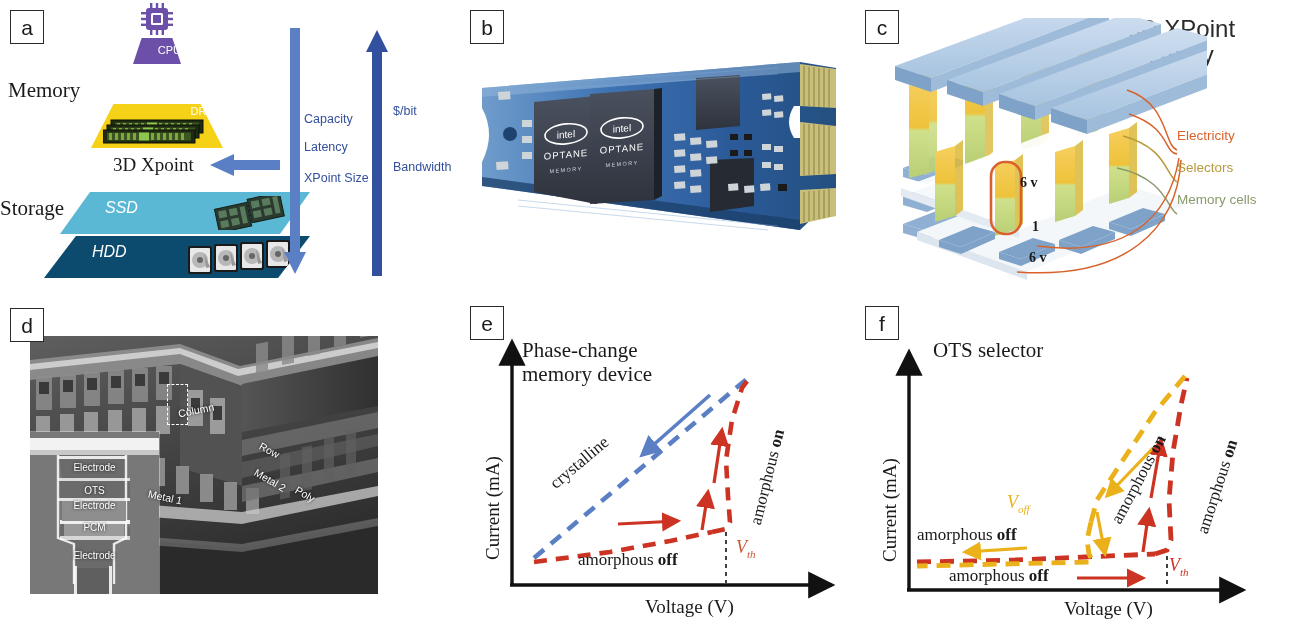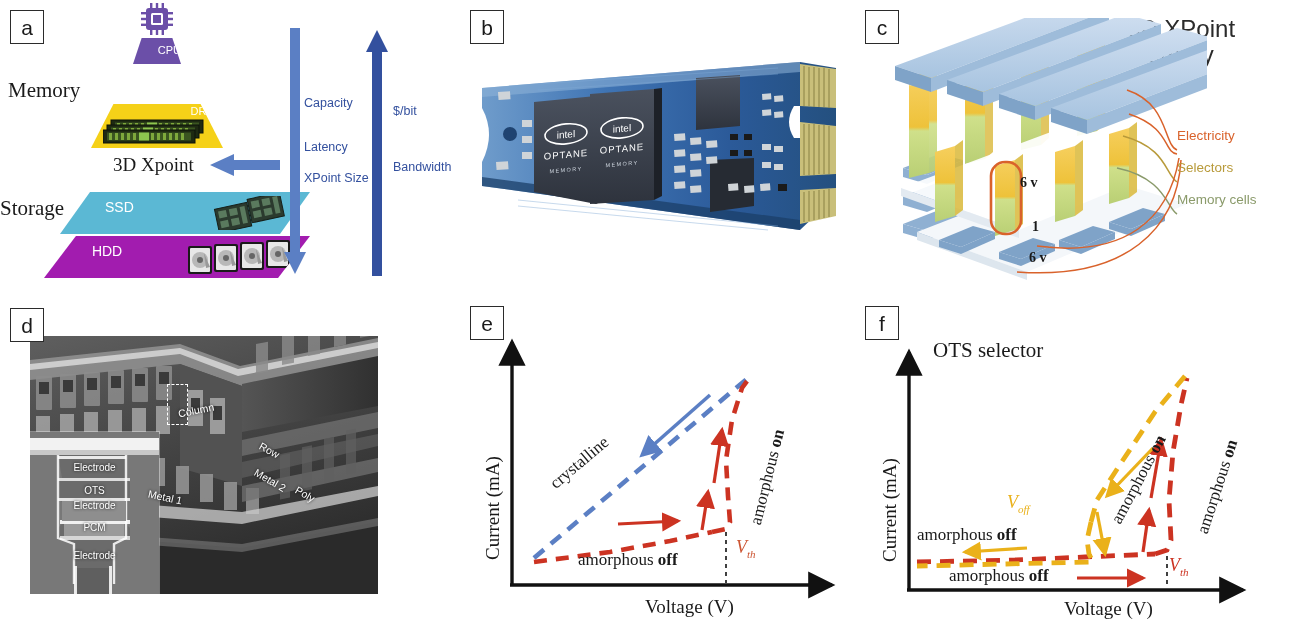--- a/index.html
+++ b/index.html
@@ -66,30 +66,30 @@
   .xpoint-text {
     position: absolute; left: 113px; top: 154px;
     font-family: "Liberation Serif", serif;
     font-size: 19px; color: #1a1a1a; white-space: nowrap;
   }
   .xpoint-arrow { position: absolute; left: 208px; top: 152px; width: 72px; height: 26px; }
 
   .stor-layer {
     position: absolute;
     font-family: "Liberation Sans", sans-serif;
-    color: #ffffff; font-size: 14px;
+    color: #ffffff; font-size: 16px; font-style: italic;
   }
   .stor-ssd {
     left: 60px; top: 192px; width: 250px; height: 42px;
     background: #5bb8d4;
     clip-path: polygon(12% 0%, 100% 0%, 88% 100%, 0% 100%);
   }
   .stor-hdd {
     left: 44px; top: 236px; width: 266px; height: 42px;
-    background: #a21caf;
+    background: #0c4a6e;
     clip-path: polygon(12% 0%, 100% 0%, 88% 100%, 0% 100%);
   }
   .stor-lbl { position: absolute; left: 18%; top: 7px; }
 
   .side-word {
     position: absolute;
     font-family: "Liberation Serif", serif;
     font-size: 21px; color: #1a1a1a; white-space: nowrap;
   }
   #lbl-memory  { left: 8px;  top: 78px; }
@@ -359,21 +359,21 @@
       </svg>
     </div>
 
     <svg class="vbar" style="left:283px;top:28px;width:24px;height:248px" viewBox="0 0 24 248">
       <path d="M7 0 L17 0 L17 224 L23 224 L12 246 L1 224 L7 224 Z" fill="#5b7fc4"></path>
     </svg>
     <svg class="vbar" style="left:365px;top:28px;width:24px;height:248px" viewBox="0 0 24 248">
       <path d="M12 2 L23 24 L17 24 L17 248 L7 248 L7 24 L1 24 Z" fill="#33509e"></path>
     </svg>
 
-    <div class="arrow-texts" style="left:304px;top:96px;">Capacity</div>
+    <div class="arrow-texts" style="left:304px;top:112px;">Capacity</div>
     <div class="arrow-texts" style="left:304px;top:140px;">Latency</div>
     <div class="arrow-texts" style="left:304px;top:171px;">XPoint Size</div>
     <div class="arrow-texts" style="left:393px;top:104px;">$/bit</div>
     <div class="arrow-texts" style="left:393px;top:160px;">Bandwidth</div>
   </div>
 
   <div class="panel" id="panel-b">
     <div class="panel-label" style="left:10px;top:10px;">b</div>
     <div class="pcb-wrap">
       <svg viewBox="0 0 362 230" width="362" height="230">
@@ -779,20 +779,22 @@
         <div class="inset-lbl" style="top:68px;">Electrode</div>
         <div class="inset-lbl" style="top:90px;">PCM</div>
         <div class="inset-lbl" style="top:118px;">Electrode</div>
       </div>
     </div>
   </div>
 
   <div class="panel" id="panel-e">
     <div class="panel-label" style="left:10px;top:6px;">e</div>
 
+    <div class="plot-title" style="left:62px;top:38px;">Phase-change
+memory device</div>
 
     <div class="axis-y-lbl" style="left:22px;top:260px;">Current (mA)</div>
     <div class="axis-x-lbl" style="left:148px;top:296px;">Voltage (V)</div>
 
     <svg style="position:absolute;left:0;top:0;width:400px;height:328px" viewBox="0 0 400 328">
       <defs>
         <marker id="arrRedE" markerWidth="7" markerHeight="7" refX="5" refY="3" orient="auto">
           <path d="M0 0 L6 3 L0 6 z" fill="#cc3322"></path>
         </marker>
         <marker id="arrBlueE" markerWidth="7" markerHeight="7" refX="5" refY="3" orient="auto">

